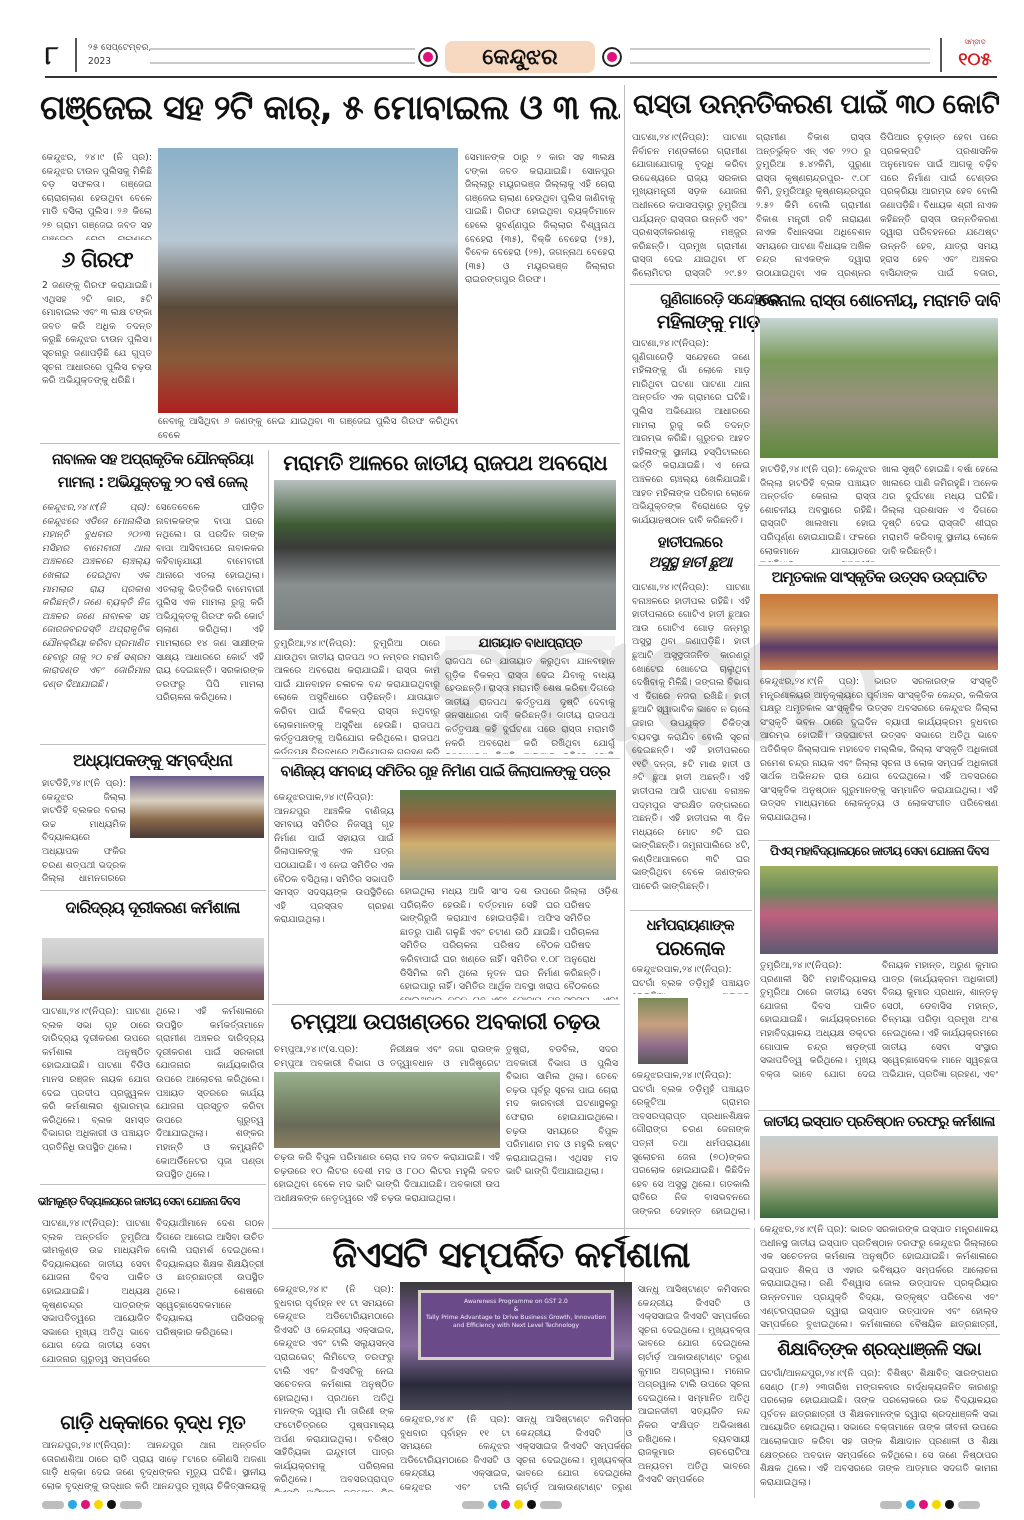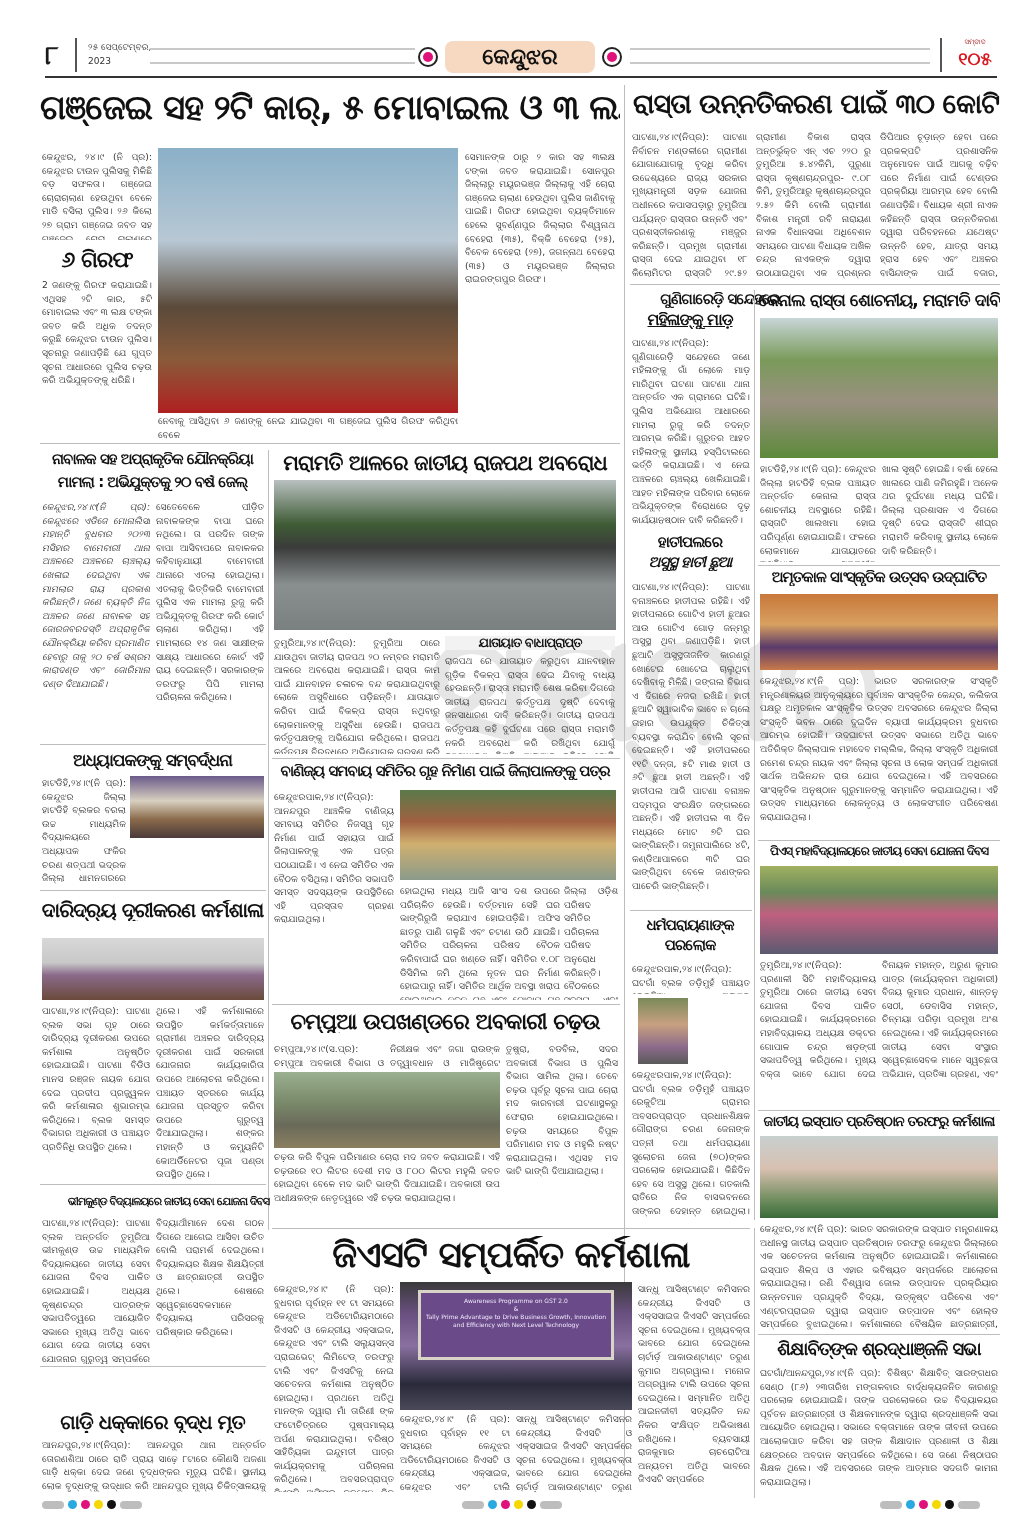--- a/index.html
+++ b/index.html
@@ -73,21 +73,21 @@
 <div class="hrule" style="left:40px;top:443px;width:580px;"></div>
 
 <div class="colrule" style="left:624px;top:85px;height:1390px;"></div>
 <div class="abs head" style="left:630px;top:90px;width:372px;font-size:27px;">ରାସ୍ତା ଉନ୍ନତିକରଣ ପାଇଁ ୩୦ କୋଟି</div>
 <div class="abs body" style="left:632px;top:130px;width:115px;height:150px;">ପାଟଣା,୨୪।୯(ନିପ୍ର): ପାଟଣା ନିର୍ବାଚନ ମଣ୍ଡଳୀରେ ଗ୍ରାମୀଣ ଯୋଗାଯୋଗକୁ ବୃଦ୍ଧି କରିବା ଉଦ୍ଦେଶ୍ୟରେ ରାଜ୍ୟ ସରକାର ମୁଖ୍ୟମନ୍ତ୍ରୀ ସଡ଼କ ଯୋଜନା ଅଧୀନରେ କପାସପଡ଼ାରୁ ତୁମୁରିଆ ପର୍ଯ୍ୟନ୍ତ ରାସ୍ତାର ଉନ୍ନତି ଏବଂ ପ୍ରଶସ୍ତୀକରଣକୁ ମଞ୍ଜୁର କରିଛନ୍ତି। ପ୍ରମୁଖ ଗ୍ରାମୀଣ ରାସ୍ତା ଦେଇ ଯାଇଥିବା ୧୮ କିଲୋମିଟର ରାସ୍ତାଟି ୨୯.୫୨ କୋଟି ଟଙ୍କାରେ ଉନ୍ନତିକରଣ ପାଇଁ ସ୍ଥିର ହୋଇଛି। ତିନୋଟି ଗୁରୁତ୍ୱପୂର୍ଣ୍ଣ</div>
 <div class="abs body" style="left:756px;top:130px;width:115px;height:150px;">ଗ୍ରାମୀଣ ବିକାଶ ରାସ୍ତା ଅନ୍ତର୍ଭୁକ୍ତ ଏନ୍ ଏଚ ୨୨୦ ରୁ ତୁମୁରିଆ ୫.୪୨କିମି, ପୁରୁଣା ରାସ୍ତା କୃଷ୍ଣଚାନ୍ଦ୍ରପୁର- ୯.୦୮ କିମି, ତୁମୁରିଆରୁ କୃଷ୍ଣଚାନ୍ଦ୍ରପୁର ୨.୫୨ କିମି ବୋଲି ଗ୍ରାମୀଣ ବିକାଶ ମନ୍ତ୍ରୀ ରବି ନାରାୟଣ ନାଏକ ବିଧାନସଭା ଅଧିବେଶନ ସମୟରେ ପାଟଣା ବିଧାୟକ ଅଖିଳ ଚନ୍ଦ୍ର ନାଏକଙ୍କ ଦ୍ୱାରା ଉଠାଯାଇଥିବା ଏକ ପ୍ରଶ୍ନର ଲିଖିତ ଉତ୍ତରରେ ଦର୍ଶାଇଥିଲେ। ରାସ୍ତା କାର୍ଯ୍ୟ ପାଇଁ ବିସ୍ତୃତ ପ୍ରକଳ୍ପ ରିପୋର୍ଟ ବର୍ତ୍ତମାନ ପ୍ରସ୍ତୁତ ହେଉଛି।</div>
 <div class="abs body" style="left:880px;top:130px;width:118px;height:150px;">ଡିପିଆର ଚୂଡ଼ାନ୍ତ ହେବା ପରେ ପ୍ରକଳ୍ପଟି ପ୍ରଶାସନିକ ଅନୁମୋଦନ ପାଇଁ ଆଗକୁ ବଢ଼ିବ ପରେ ନିର୍ମାଣ ପାଇଁ ଟେଣ୍ଡର ପ୍ରକ୍ରିୟା ଆରମ୍ଭ ହେବ ବୋଲି ଜଣାପଡ଼ିଛି। ବିଧାୟକ ଶ୍ରୀ ନାଏକ କହିଛନ୍ତି ରାସ୍ତା ଉନ୍ନତିକରଣ ଦ୍ୱାରା ପରିବହନରେ ଯଥେଷ୍ଟ ଉନ୍ନତି ହେବ, ଯାତ୍ରା ସମୟ ହ୍ରାସ ହେବ ଏବଂ ଅଞ୍ଚଳର ବାସିନ୍ଦାଙ୍କ ପାଇଁ ବଜାର, ସ୍ୱାସ୍ଥ୍ୟସେବା ଏବଂ ଶିକ୍ଷାନୁଷ୍ଠାନଗୁଡ଼ିକୁ ଉନ୍ନତ ପ୍ରବେଶ ସୁବିଧା ମିଳିବ ବୋଲି ଆଶା କରାଯାଉଛି।</div>
 <div class="hrule" style="left:630px;top:284px;width:370px;"></div>
 
 <div class="abs head" style="left:630px;top:292px;width:120px;font-size:15px;margin-left:30px;">ଗୁଣିଗାରେଡ଼ି ସନ୍ଦେହରେ</div>
-<div class="abs head" style="left:630px;top:312px;width:120px;font-size:16px;text-decoration:underline;">ମହିଳାଙ୍କୁ ମାଡ଼</div>
+<div class="abs head" style="left:648px;top:312px;width:120px;font-size:19px;">ମହିଳାଙ୍କୁ ମାଡ଼</div>
 <div class="abs body" style="left:632px;top:336px;width:118px;height:188px;">ପାଟଣା,୨୪।୯(ନିପ୍ର): ଗୁଣିଗାରେଡ଼ି ସନ୍ଦେହରେ ଜଣେ ମହିଳାଙ୍କୁ ଗାଁ ଲୋକେ ମାଡ଼ ମାରିଥିବା ଘଟଣା ପାଟଣା ଥାନା ଅନ୍ତର୍ଗତ ଏକ ଗ୍ରାମରେ ଘଟିଛି। ପୁଲିସ ଅଭିଯୋଗ ଆଧାରରେ ମାମଲା ରୁଜୁ କରି ତଦନ୍ତ ଆରମ୍ଭ କରିଛି। ଗୁରୁତର ଆହତ ମହିଳାଙ୍କୁ ସ୍ଥାନୀୟ ହସ୍ପିଟାଲରେ ଭର୍ତ୍ତି କରାଯାଇଛି। ଏ ନେଇ ଅଞ୍ଚଳରେ ଚାଞ୍ଚଲ୍ୟ ଖେଳିଯାଇଛି। ଆହତ ମହିଳାଙ୍କ ପରିବାର ଲୋକେ ଅଭିଯୁକ୍ତଙ୍କ ବିରୋଧରେ ଦୃଢ଼ କାର୍ଯ୍ୟାନୁଷ୍ଠାନ ଦାବି କରିଛନ୍ତି।</div>
 <div class="colrule" style="left:754px;top:290px;height:240px;"></div>
 
 <div class="abs head" style="left:758px;top:292px;width:242px;font-size:17px;">କେନାଲ ରାସ୍ତା ଶୋଚନୀୟ, ମରାମତି ଦାବି</div>
 <div class="abs photo p-canal" style="left:760px;top:318px;width:238px;height:140px;"></div>
 <div class="abs body" style="left:760px;top:462px;width:116px;height:100px;">ହାଟଡିହି,୨୪।୯(ନି ପ୍ର): କେନ୍ଦୁଝର ଜିଲ୍ଲା ହାଟଡିହି ବ୍ଲକ ପଞ୍ଚାୟତ ଅନ୍ତର୍ଗତ କେନାଲ ରାସ୍ତା ଶୋଚନୀୟ ଅବସ୍ଥାରେ ରହିଛି। ରାସ୍ତାଟି ଖାଲଖମା ହୋଇ ପରିପୂର୍ଣ୍ଣ ହୋଇଯାଇଛି। ଫଳରେ ଲୋକମାନେ ଯାତାୟାତରେ ଅସୁବିଧାର ସମ୍ମୁଖୀନ ହେଉଛନ୍ତି।</div>
 <div class="abs body" style="left:882px;top:462px;width:116px;height:100px;">ଖାଲ ସୃଷ୍ଟି ହୋଇଛି। ବର୍ଷା ହେଲେ ଖାଲରେ ପାଣି ଜମିରହୁଛି। ଅନେକ ଥର ଦୁର୍ଘଟଣା ମଧ୍ୟ ଘଟିଛି। ଜିଲ୍ଲା ପ୍ରଶାସନ ଏ ଦିଗରେ ଦୃଷ୍ଟି ଦେଇ ରାସ୍ତାଟି ଶୀଘ୍ର ମରାମତି କରିବାକୁ ସ୍ଥାନୀୟ ଲୋକେ ଦାବି କରିଛନ୍ତି।</div>
 
 <div class="abs head" style="left:40px;top:452px;width:225px;font-size:15px;">ନାବାଳକ ସହ ଅପ୍ରାକୃତିକ ଯୌନକ୍ରିୟା</div>
 <div class="abs head" style="left:40px;top:475px;width:225px;font-size:15px;">ମାମଲା : ଅଭିଯୁକ୍ତକୁ ୨୦ ବର୍ଷ ଜେଲ୍</div>
@@ -124,47 +124,47 @@
 <div class="abs body" style="left:400px;top:884px;width:160px;height:116px;">ହୋଇଥିଲା ମଧ୍ୟ ଆଜି ସାଂସ ଦଶ ଉପରେ ପରିଚାଳିତ ହେଉଛି। ବର୍ତ୍ତମାନ ସେହି ଘର ଭାଙ୍ଗିରୁଜି କରାଯାଏ ହୋଇପଡ଼ିଛି। ଅଫିସ ଛାତରୁ ପାଣି ଗଳୁଛି ଏବଂ ଚଟାଣ ଉଠି ଯାଇଛି। ସମିତିର ପରିଚାଳନା ପରିଷଦ ବୈଠକ କରିବାପାଇଁ ଘର ଖଣ୍ଡେ ନାହିଁ। ସମିତିର ୧.୦୮ ଡିସିମିଲ ଜମି ଥିଲେ ନୂତନ ଘର ନିର୍ମାଣ ହୋଇପାରୁ ନାହିଁ। ସମିତିର ଆର୍ଥିକ ଅବସ୍ଥା ଖରାପ ହୋଇଥିବାରୁ ନୂତନ ଗୃହ ଏବଂ ଗୋଦାମ ଗୃହ ନିର୍ମାଣ କରିବାପାଇଁ ଜିଲାପାଳଙ୍କୁ ଅନୁରୋଧ କରାଯାଇଛି।</div>
 <div class="abs body" style="left:564px;top:884px;width:54px;height:116px;">ଜିଲ୍ଲା ଓଡ଼ିଶ ପରିଷଦ ସମିତିର ପରିଚାଳନା ପରିଷଦ ଅନୁରୋଧ କରିଛନ୍ତି। ବୈଠକରେ ସଦସ୍ୟ ଏବଂ କର୍ମଚାରୀ ମାନେ ଉପସ୍ଥିତ ଥିଲେ।</div>
 <div class="hrule" style="left:272px;top:1004px;width:348px;"></div>
 
 <div class="hrule" style="left:758px;top:840px;width:242px;"></div>
 <div class="abs head" style="left:758px;top:845px;width:242px;font-size:12px;">ପିଏସ୍ ମହାବିଦ୍ୟାଳୟରେ ଜାତୀୟ ସେବା ଯୋଜନା ଦିବସ</div>
 <div class="abs photo p-college" style="left:760px;top:866px;width:238px;height:88px;"></div>
 <div class="abs body" style="left:760px;top:958px;width:116px;height:122px;">ତୁମୁରିଆ,୨୪।୯(ନିପ୍ର): ପ୍ରଣାଳୀ ସିଟି ମହାବିଦ୍ୟାଳୟ ତୁମୁରିଆ ଠାରେ ଜାତୀୟ ସେବା ଯୋଜନା ଦିବସ ପାଳିତ ହୋଇଯାଇଛି। କାର୍ଯ୍ୟକ୍ରମରେ ମହାବିଦ୍ୟାଳୟ ଅଧ୍ୟକ୍ଷ ଡକ୍ଟର ଗୋପାଳ ଚନ୍ଦ୍ର ଷଡ଼ଙ୍ଗୀ ସଭାପତିତ୍ୱ କରିଥିଲେ। ମୁଖ୍ୟ ବକ୍ତା ଭାବେ ଯୋଗ ଦେଇ ଜାତୀୟ ସେବା ଯୋଜନାର ଭୂମିକା ଉପରେ ଗୁରୁତ୍ୱାରୋପ କରିଥିଲେ। ଏହି ଅବସରରେ ମହାବିଦ୍ୟାଳୟର ଶଶାଙ୍କ ଶେଖର ନାୟକ, ପ୍ରଦ୍ୟୁମ୍ନ କିଶୋର ବେହେରା,</div>
 <div class="abs body" style="left:882px;top:958px;width:116px;height:122px;">ବିନାୟକ ମହାନ୍ତ, ଅରୁଣ କୁମାର ପାତ୍ର (କାର୍ଯ୍ୟକ୍ରମ ଅଧିକାରୀ) ବିଜୟ କୁମାର ପ୍ରଧାନ, ଶାନ୍ତନୁ ସେଠୀ, ଡେବାସିସ ମହାନ୍ତ, ଚିନ୍ମୟା ପରିଡ଼ା ପ୍ରମୁଖ ଅଂଶ ନେଇଥିଲେ। ଏହି କାର୍ଯ୍ୟକ୍ରମରେ ଜାତୀୟ ସେବା ସଂସ୍ଥାର ସ୍ୱେଚ୍ଛାସେବକ ମାନେ ସ୍ୱଚ୍ଛତା ଅଭିଯାନ, ପ୍ରତିଜ୍ଞା ଗ୍ରହଣ, ଏବଂ ସମାଜସେବାରେ ଯୁବ ଶକ୍ତିର ଭୂମିକା ବିଷୟରେ ଆଲୋଚନା କରାଯାଇଥିଲା।</div>
 
-<div class="abs head" style="left:40px;top:900px;width:225px;font-size:20px;text-align:center;">ଦାରିଦ୍ର୍ୟ ଦୂରୀକରଣ କର୍ମଶାଳା</div>
+<div class="abs head" style="left:40px;top:900px;width:225px;font-size:16px;text-align:center;">ଦାରିଦ୍ର୍ୟ ଦୂରୀକରଣ କର୍ମଶାଳା</div>
 <div class="abs photo p-poverty" style="left:42px;top:938px;width:222px;height:62px;"></div>
 <div class="abs body" style="left:42px;top:1004px;width:108px;height:176px;">ପାଟଣା,୨୪।୯(ନିପ୍ର): ପାଟଣା ବ୍ଲକ ସଭା ଗୃହ ଠାରେ ଦାରିଦ୍ର୍ୟ ଦୂରୀକରଣ ଉପରେ କର୍ମଶାଳା ଅନୁଷ୍ଠିତ ହୋଇଯାଇଛି। ପାଟଣା ବିଡିଓ ମାନସ ରଞ୍ଜନ ନାୟକ ଯୋଗ ଦେଇ ପ୍ରଦୀପ ପ୍ରଜ୍ଜ୍ୱଳନ କରି କର୍ମଶାଳାର ଶୁଭାରମ୍ଭ କରିଥିଲେ। ବ୍ଲକ ସମସ୍ତ ବିଭାଗର ଅଧିକାରୀ ଓ ପଞ୍ଚାୟତ ପ୍ରତିନିଧି ଉପସ୍ଥିତ ଥିଲେ।</div>
 <div class="abs body" style="left:156px;top:1004px;width:108px;height:176px;">ଥିଲେ। ଏହି କର୍ମଶାଳାରେ ଉପସ୍ଥିତ କର୍ମକର୍ତ୍ତାମାନେ ଗ୍ରାମୀଣ ଅଞ୍ଚଳର ଦାରିଦ୍ର୍ୟ ଦୂରୀକରଣ ପାଇଁ ସରକାରୀ ଯୋଜନାର କାର୍ଯ୍ୟକାରିତା ଉପରେ ଆଲୋଚନା କରିଥିଲେ। ପଞ୍ଚାୟତ ସ୍ତରରେ କାର୍ଯ୍ୟ ଯୋଜନା ପ୍ରସ୍ତୁତ କରିବା ଉପରେ ଗୁରୁତ୍ୱ ଦିଆଯାଇଥିଲା। ଶଙ୍କର ମହାନ୍ତି ଓ କମ୍ୟୁନିଟି କୋଅର୍ଡିନେଟର ପୂଜା ପଣ୍ଡା ଉପସ୍ଥିତ ଥିଲେ।</div>
 <div class="hrule" style="left:40px;top:1184px;width:226px;"></div>
 
 <div class="abs head" style="left:272px;top:1010px;width:346px;font-size:22px;">ଚମ୍ପୁଆ ଉପଖଣ୍ଡରେ ଅବକାରୀ ଚଢ଼ଉ</div>
 <div class="abs body" style="left:274px;top:1042px;width:110px;height:28px;">ଚମ୍ପୁଆ,୨୪।୯(ସ.ପ୍ର): ଚମ୍ପୁଆ ଅବକାରୀ ବିଭାଗ ଓ ପୁଲିସର ମିଳିତ</div>
 <div class="abs body" style="left:390px;top:1042px;width:110px;height:28px;">ନିରୀକ୍ଷକ ଏବଂ ଜଗା ରାଉଙ୍କ ତତ୍ତ୍ୱାବଧାନ ଓ ମାଜିଷ୍ଟ୍ରେଟ ଭୂଷିଦ୍</div>
 <div class="abs photo p-excise" style="left:274px;top:1072px;width:226px;height:76px;"></div>
 <div class="abs body" style="left:274px;top:1150px;width:226px;height:72px;">ଚଢ଼ଉ କରି ବିପୁଳ ପରିମାଣର ଚୋରା ମଦ ଜବତ କରାଯାଇଛି। ଏହି ଚଢ଼ଉରେ ୧୦ ଲିଟର ଦେଶୀ ମଦ ଓ ୮୦୦ ଲିଟର ମହୁଲି ଜବତ ହୋଇଥିବା ବେଳେ ମଦ ଭାଟି ଭାଙ୍ଗି ଦିଆଯାଇଛି। ଅବକାରୀ ଉପ ଅଧୀକ୍ଷକଙ୍କ ନେତୃତ୍ୱରେ ଏହି ଚଢ଼ଉ କରାଯାଇଥିଲା।</div>
 <div class="abs body" style="left:506px;top:1042px;width:112px;height:180px;">ତୁଷୁରା, ବଡବିଲ, ସଦର ଅବକାରୀ ବିଭାଗ ଓ ପୁଲିସ ବିଭାଗ ସାମିଲ ଥିଲା। ତେବେ ଚଢ଼ଉ ପୂର୍ବରୁ ସୂଚନା ପାଇ ଚୋରା ମଦ କାରବାରୀ ଘଟଣାସ୍ଥଳରୁ ଫେରାର ହୋଇଯାଇଥିଲେ। ଚଢ଼ଉ ସମୟରେ ବିପୁଳ ପରିମାଣର ମଦ ଓ ମହୁଲି ନଷ୍ଟ କରାଯାଇଥିଲା। ଏଥିସହ ମଦ ଭାଟି ଭାଙ୍ଗି ଦିଆଯାଇଥିଲା।</div>
 
 <div class="hrule" style="left:630px;top:910px;width:122px;"></div>
 <div class="abs head" style="left:630px;top:918px;width:120px;font-size:15px;">ଧର୍ମପରାୟଣାଙ୍କ</div>
-<div class="abs head" style="left:630px;top:938px;width:120px;font-size:15px;">ପରଲୋକ</div>
+<div class="abs head" style="left:630px;top:938px;width:120px;font-size:20px;">ପରଲୋକ</div>
 <div class="abs photo p-obit" style="left:638px;top:998px;width:50px;height:66px;"></div>
 <div class="abs body" style="left:632px;top:962px;width:118px;height:32px;">କେନ୍ଦୁଝରପାଳ,୨୪।୯(ନିପ୍ର): ଘଟଗାଁ ବ୍ଲକ ତଡ଼ିମୁହଁ ପଞ୍ଚାୟତ ରେକୁଟିଆ ଗ୍ରାମର ଅବସରପ୍ରାପ୍ତ ପ୍ରଧାନଶିକ୍ଷକ ଗୌରାଙ୍ଗ ଚରଣ ଜେନାଙ୍କ ପତ୍ନୀ ତଥା ଧର୍ମପରାୟଣା ସୁଲୋଚନା ଜେନା (୭୦)ଙ୍କର ପରଲୋକ ହୋଇଯାଇଛି। କିଛିଦିନ ହେବ ସେ ଅସୁସ୍ଥ ଥିଲେ। ଗତକାଲି ରାତିରେ ନିଜ ବାସଭବନରେ ତାଙ୍କର ଦେହାନ୍ତ ହୋଇଥିଲା। ତାଙ୍କ ପରଲୋକରେ ଗ୍ରାମରେ ଶୋକର ଛାୟା ଖେଳିଯାଇଛି। ଶ୍ମଶାନରେ ତାଙ୍କର ଶେଷକୃତ୍ୟ ସମ୍ପନ୍ନ ହୋଇଛି।</div>
 <div class="abs body" style="left:692px;top:998px;width:58px;height:66px;"></div>
 <div class="abs body" style="left:632px;top:1068px;width:118px;height:152px;">କେନ୍ଦୁଝରପାଳ,୨୪।୯(ନିପ୍ର): ଘଟଗାଁ ବ୍ଲକ ତଡ଼ିମୁହଁ ପଞ୍ଚାୟତ ରେକୁଟିଆ ଗ୍ରାମର ଅବସରପ୍ରାପ୍ତ ପ୍ରଧାନଶିକ୍ଷକ ଗୌରାଙ୍ଗ ଚରଣ ଜେନାଙ୍କ ପତ୍ନୀ ତଥା ଧର୍ମପରାୟଣା ସୁଲୋଚନା ଜେନା (୭୦)ଙ୍କର ପରଲୋକ ହୋଇଯାଇଛି। କିଛିଦିନ ହେବ ସେ ଅସୁସ୍ଥ ଥିଲେ। ଗତକାଲି ରାତିରେ ନିଜ ବାସଭବନରେ ତାଙ୍କର ଦେହାନ୍ତ ହୋଇଥିଲା। ତାଙ୍କ ପରଲୋକରେ ଗ୍ରାମରେ ଶୋକର ଛାୟା ଖେଳିଯାଇଛି। ଶ୍ମଶାନରେ ତାଙ୍କର ଶେଷକୃତ୍ୟ ସମ୍ପନ୍ନ ହୋଇଛି।</div>
 
 <div class="hrule" style="left:758px;top:1110px;width:242px;"></div>
 <div class="abs head" style="left:758px;top:1114px;width:242px;font-size:14px;">ଜାତୀୟ ଇସ୍ପାତ ପ୍ରତିଷ୍ଠାନ ତରଫରୁ କର୍ମଶାଳା</div>
 <div class="abs photo p-steel" style="left:760px;top:1136px;width:238px;height:82px;"></div>
 <div class="abs body" style="left:760px;top:1222px;width:238px;height:108px;">କେନ୍ଦୁଝର,୨୪।୯(ନି ପ୍ର): ଭାରତ ସରକାରଙ୍କ ଇସ୍ପାତ ମନ୍ତ୍ରଣାଳୟ ଅଧୀନସ୍ଥ ଜାତୀୟ ଇସ୍ପାତ ପ୍ରତିଷ୍ଠାନ ତରଫରୁ କେନ୍ଦୁଝର ଜିଲ୍ଲାରେ ଏକ ସଚେତନତା କର୍ମଶାଳା ଅନୁଷ୍ଠିତ ହୋଇଯାଇଛି। କର୍ମଶାଳାରେ ଇସ୍ପାତ ଶିଳ୍ପ ଓ ଏହାର ଭବିଷ୍ୟତ ସମ୍ପର୍କରେ ଆଲୋଚନା କରାଯାଇଥିଲା। ରଣି ବିଶ୍ୱାସ ଜୋଲ ଉତ୍ପାଦନ ପ୍ରକ୍ରିୟାର ଉନ୍ନତମାନ ପ୍ରଯୁକ୍ତି ବିଦ୍ୟା, ଉତ୍କୃଷ୍ଟ ପରିବେଶ ଏବଂ ଏଣ୍ଟରପ୍ରାଇଜ ଦ୍ୱାରା ଇସ୍ପାତ ଉତ୍ପାଦନ ଏବଂ ହୋଲ୍ଡ ସମ୍ପର୍କରେ ବୁଝାଇଥିଲେ। କର୍ମଶାଳାରେ ବୈଷୟିକ ଛାତ୍ରଛାତ୍ରୀ, ବୁଦ୍ଧିଜୀବୀ ଓ ମାନ୍ୟଗଣ୍ୟ ବ୍ୟକ୍ତି ଉପସ୍ଥିତ ଥିଲେ।</div>
 
-<div class="abs head" style="left:56px;top:1196px;width:225px;font-size:11px;">ଭୀମକୁଣ୍ଡ ବିଦ୍ୟାଳୟରେ ଜାତୀୟ ସେବା ଯୋଜନା ଦିବସ</div>
+<div class="abs head" style="left:26px;top:1196px;width:225px;font-size:11px;">ଭୀମକୁଣ୍ଡ ବିଦ୍ୟାଳୟରେ ଜାତୀୟ ସେବା ଯୋଜନା ଦିବସ</div>
 <div class="abs body" style="left:42px;top:1216px;width:108px;height:148px;">ପାଟଣା,୨୪।୯(ନିପ୍ର): ପାଟଣା ବ୍ଲକ ଅନ୍ତର୍ଗତ ତୁମୁରିଆ ଭୀମକୁଣ୍ଡ ଉଚ୍ଚ ମାଧ୍ୟମିକ ବିଦ୍ୟାଳୟରେ ଜାତୀୟ ସେବା ଯୋଜନା ଦିବସ ପାଳିତ ହୋଇଯାଇଛି। ଅଧ୍ୟକ୍ଷ କୃଷ୍ଣଚନ୍ଦ୍ର ପାତ୍ରଙ୍କ ସଭାପତିତ୍ୱରେ ଆୟୋଜିତ ସଭାରେ ମୁଖ୍ୟ ଅତିଥି ଭାବେ ଯୋଗ ଦେଇ ଜାତୀୟ ସେବା ଯୋଜନାର ଗୁରୁତ୍ୱ ସମ୍ପର୍କରେ ବୁଝାଇଥିଲେ।</div>
 <div class="abs body" style="left:156px;top:1216px;width:108px;height:148px;">ବିଦ୍ୟାର୍ଥୀମାନେ ଦେଶ ଗଠନ ଦିଗରେ ଆଗେଇ ଆସିବା ଉଚିତ ବୋଲି ପରାମର୍ଶ ଦେଇଥିଲେ। ବିଦ୍ୟାଳୟର ଶିକ୍ଷକ ଶିକ୍ଷୟିତ୍ରୀ ଓ ଛାତ୍ରଛାତ୍ରୀ ଉପସ୍ଥିତ ଥିଲେ। ଶେଷରେ ସ୍ୱେଚ୍ଛାସେବକମାନେ ବିଦ୍ୟାଳୟ ପରିସରକୁ ପରିଷ୍କାର କରିଥିଲେ।</div>
 <div class="hrule" style="left:40px;top:1366px;width:226px;"></div>
 
 <div class="abs head" style="left:40px;top:1412px;width:225px;font-size:20px;">ଗାଡ଼ି ଧକ୍କାରେ ବୃଦ୍ଧ ମୃତ</div>
 <div class="abs body" style="left:42px;top:1438px;width:224px;height:56px;">ଆନନ୍ଦପୁର,୨୪।୯(ନିପ୍ର): ଆନନ୍ଦପୁର ଥାନା ଅନ୍ତର୍ଗତ ତୋରଣଶିଆ ଠାରେ ରାତି ପ୍ରାୟ ସାଢ଼େ ୮ଟାରେ କୌଣସି ଅଜଣା ଗାଡ଼ି ଧକ୍କା ଦେଇ ଜଣେ ବୃଦ୍ଧଙ୍କର ମୃତ୍ୟୁ ଘଟିଛି। ସ୍ଥାନୀୟ ଲୋକ ବୃଦ୍ଧଙ୍କୁ ଉଦ୍ଧାର କରି ଆନନ୍ଦପୁର ମୁଖ୍ୟ ଚିକିତ୍ସାଳୟକୁ ନେବା ସହ ଆନନ୍ଦପୁର ପୁଲିସକୁ ଖବର ଦେଇଥିଲେ।</div>
 
 <div class="hrule" style="left:272px;top:1228px;width:478px;"></div>
 <div class="abs head" style="left:272px;top:1236px;width:478px;font-size:36px;">ଜିଏସଟି ସମ୍ପର୍କିତ କର୍ମଶାଳା</div>
 <div class="abs body" style="left:274px;top:1282px;width:120px;height:210px;">କେନ୍ଦୁଝର,୨୪।୯ (ନି ପ୍ର): ବୁଧବାର ପୂର୍ବାହ୍ନ ୧୧ ଟା ସମୟରେ କେନ୍ଦୁଝର ଅଡିଟୋରିୟମଠାରେ ଜିଏସଟି ଓ କେନ୍ଦ୍ରୀୟ ଏକ୍ସାଇଜ, କେନ୍ଦୁଝର ଏବଂ ଟାଲି ସଲ୍ୟୁସନ୍ସ ପ୍ରାଇଭେଟ୍ ଲିମିଟେଡ୍ ତରଫରୁ ଟାଲି ଏବଂ ଜିଏସଟିକୁ ନେଇ ସଚେତନତା କର୍ମଶାଳା ଅନୁଷ୍ଠିତ ହୋଇଥିଲା। ପ୍ରଥମେ ଅତିଥି ମାନଙ୍କ ଦ୍ୱାରା ମାଁ ତାରିଣୀ ଙ୍କ ଫଟୋଚିତ୍ରରେ ପୁଷ୍ପମାଲ୍ୟ ଅର୍ପଣ କରାଯାଇଥିଲା। ବରିଷ୍ଠ ସାହିତ୍ୟିକା ଇନ୍ଦୁମତୀ ପାତ୍ର କାର୍ଯ୍ୟକ୍ରମକୁ ପରିଚାଳନା କରିଥିଲେ। ଅବସରପ୍ରାପ୍ତ ଜିଏସଟି ଅଫିସର ତୁଳସେନ ଜିତ ଅତିଥି ପରିଚୟ ପ୍ରଦାନ ସହ ସ୍ୱାଗତ ଭାଷଣ ପ୍ରଦାନ କରିଥିଲେ। ପରେ</div>

